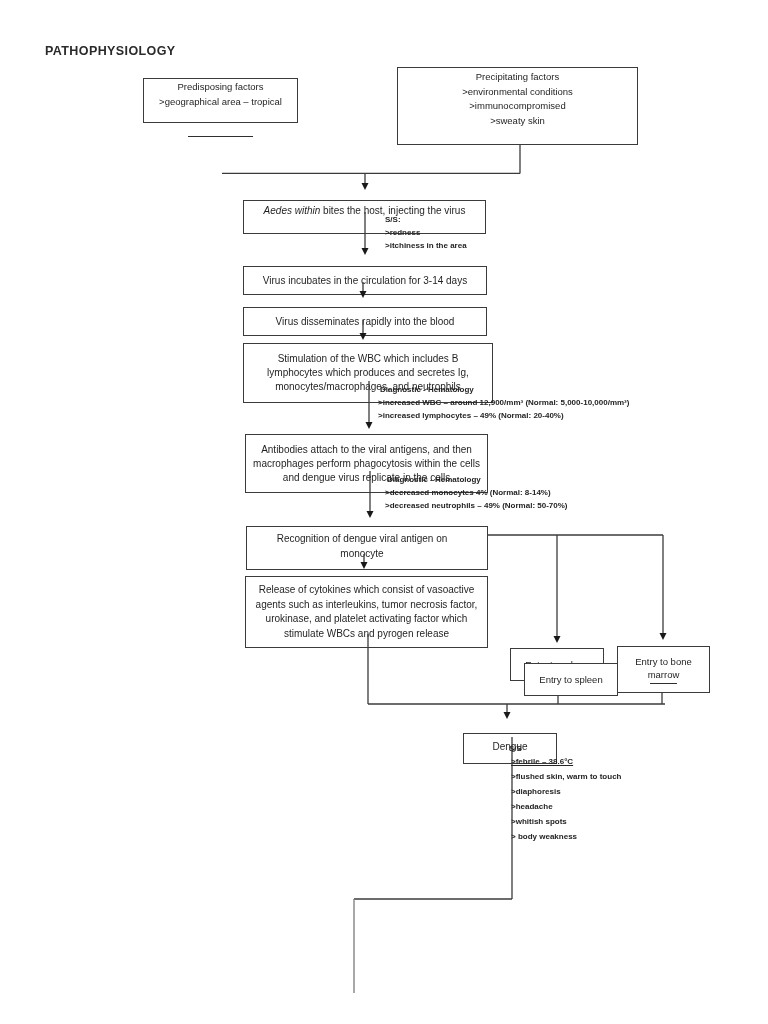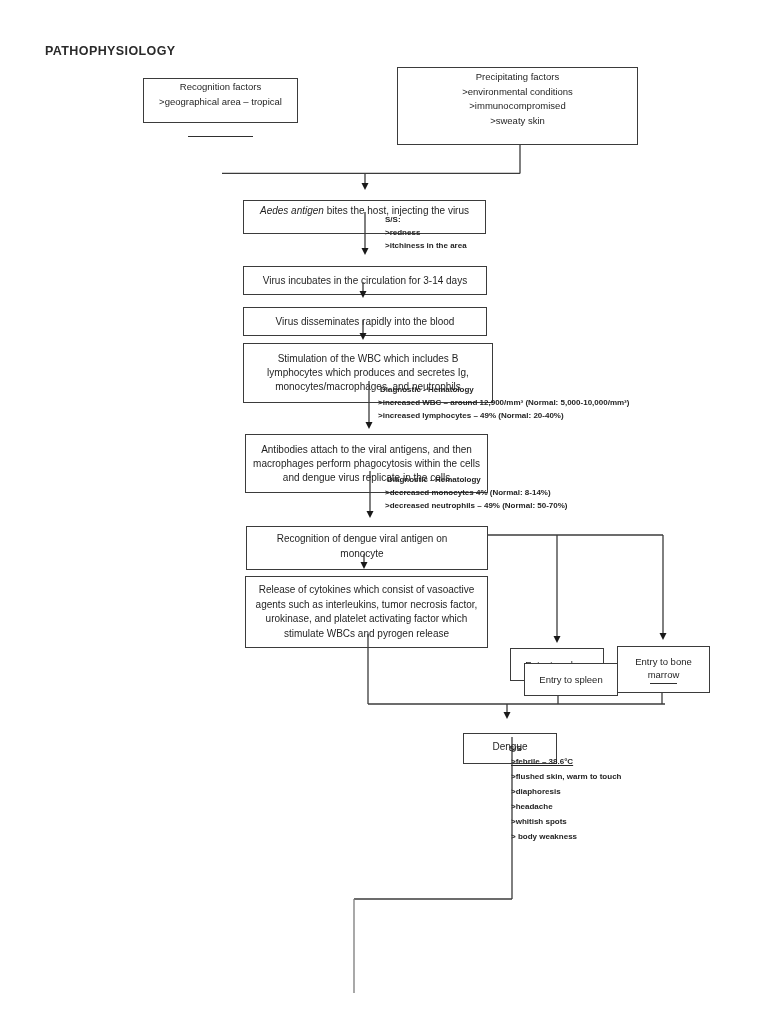--- a/index.html
+++ b/index.html
@@ -32,35 +32,35 @@
   .it { font-style:italic; }
 </style>
 </head>
 <body>
 
 <div class="page">
 
   <div class="doc-title">PATHOPHYSIOLOGY</div>
 
   <div class="box left" style="left:143px; top:78px; width:155px; height:45px; padding:1px 5px;">
-    <div class="factor-heading">Recognition factors</div>
+    <div class="factor-heading">Predisposing factors</div>
     <div class="factor-item">&gt;geographical area – tropical</div>
   </div>
   <div class="u-blank" style="left:188px; top:136px; width:65px;"></div>
 
   <div class="box left" style="left:397px; top:67px; width:241px; height:78px; padding:2px 6px;">
     <div class="factor-heading">Precipitating factors</div>
     <div class="factor-item">&gt;environmental conditions</div>
     <div class="factor-item">&gt;immunocompromised</div>
     <div class="factor-item">&gt;sweaty skin</div>
   </div>
 
   <div class="box" style="left:243px; top:200px; width:243px; height:34px; padding-top:3px;">
     <span class="nowrap">
-      <span class="it">Aedes antigen</span><span> bites the host, injecting the virus</span>
+      <span class="it">Aedes within</span><span> bites the host, injecting the virus</span>
     </span>
   </div>
   <div class="ann" style="left:385px; top:215px;">S/S:</div>
   <div class="ann" style="left:385px; top:228px;">
     <div class="row">&gt;redness</div>
     <div class="row">&gt;itchiness in the area</div>
   </div>
 
   <div class="box flexc" style="left:243px; top:266px; width:244px; height:29px;">
     <span class="nowrap">Virus incubates in the circulation for 3-14 days</span>

